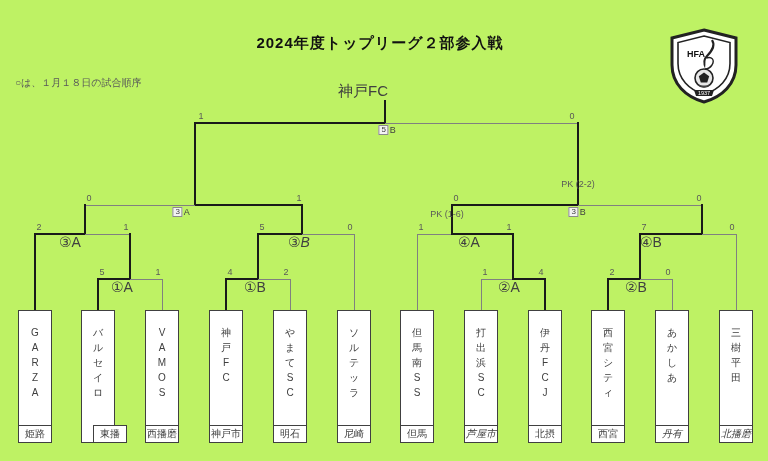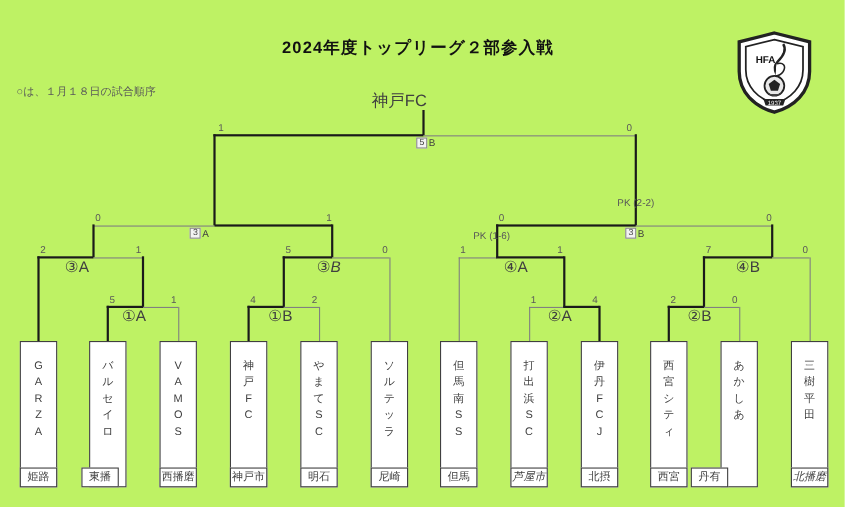--- a/index.html
+++ b/index.html
@@ -137,21 +137,21 @@
   <span class="score" style="left:541px;top:267px;">4</span>
   <span class="score" style="left:612px;top:267px;">2</span>
   <span class="score" style="left:668px;top:267px;">0</span>
 
   <span class="pk" style="left:447px;top:209px;">PK (1-6)</span>
   <span class="pk" style="left:578px;top:179px;">PK (2-2)</span>
 
   <span class="mlabel" style="left:71px;top:237px;">③A</span>
   <span class="mlabel" style="left:300px;top:237px;font-style:italic;">③B</span>
   <span class="mlabel" style="left:460px;top:237px;margin-left:10px;">④A</span>
-  <span class="mlabel" style="left:681px;top:237px;">④B</span>
+  <span class="mlabel" style="left:652px;top:237px;">④B</span>
   <span class="mlabel" style="left:123px;top:282px;">①A</span>
   <span class="mlabel" style="left:256px;top:282px;">①B</span>
   <span class="mlabel" style="left:510px;top:282px;">②A</span>
   <span class="mlabel" style="left:637px;top:282px;">②B</span>
 
   <span class="blabel" style="left:182px;top:207px;">
       <span class="numbox">3</span>
       <span>A</span>
     </span>
   <span class="blabel" style="left:578px;top:207px;">
@@ -171,21 +171,21 @@
 A</div>
     </div>
   <div class="rbox" style="left:18px;">姫路</div>
   <div class="tbox" style="left:81px;">
       <div class="vname">バ
 ル
 セ
 イ
 ロ</div>
     </div>
-  <div class="rbox" style="left:74px;">東播</div>
+  <div class="rbox" style="left:93px;">東播</div>
   <div class="tbox" style="left:145px;">
       <div class="vname">V
 A
 M
 O
 S</div>
     </div>
   <div class="rbox" style="left:145px;">西播磨</div>
   <div class="tbox" style="left:209px;">
       <div class="vname">神
@@ -241,21 +241,21 @@
 テ
 ィ</div>
     </div>
   <div class="rbox" style="left:591px;">西宮</div>
   <div class="tbox" style="left:655px;">
       <div class="vname">あ
 か
 し
 あ</div>
     </div>
-  <div class="rbox" style="left:628px;">丹有</div>
+  <div class="rbox" style="left:655px;font-style:italic;">丹有</div>
   <div class="tbox" style="left:719px;">
       <div class="vname">三
 樹
 平
 田</div>
     </div>
   <div class="rbox" style="left:719px;font-style:italic;">北播磨</div>
 
 </div>
 

